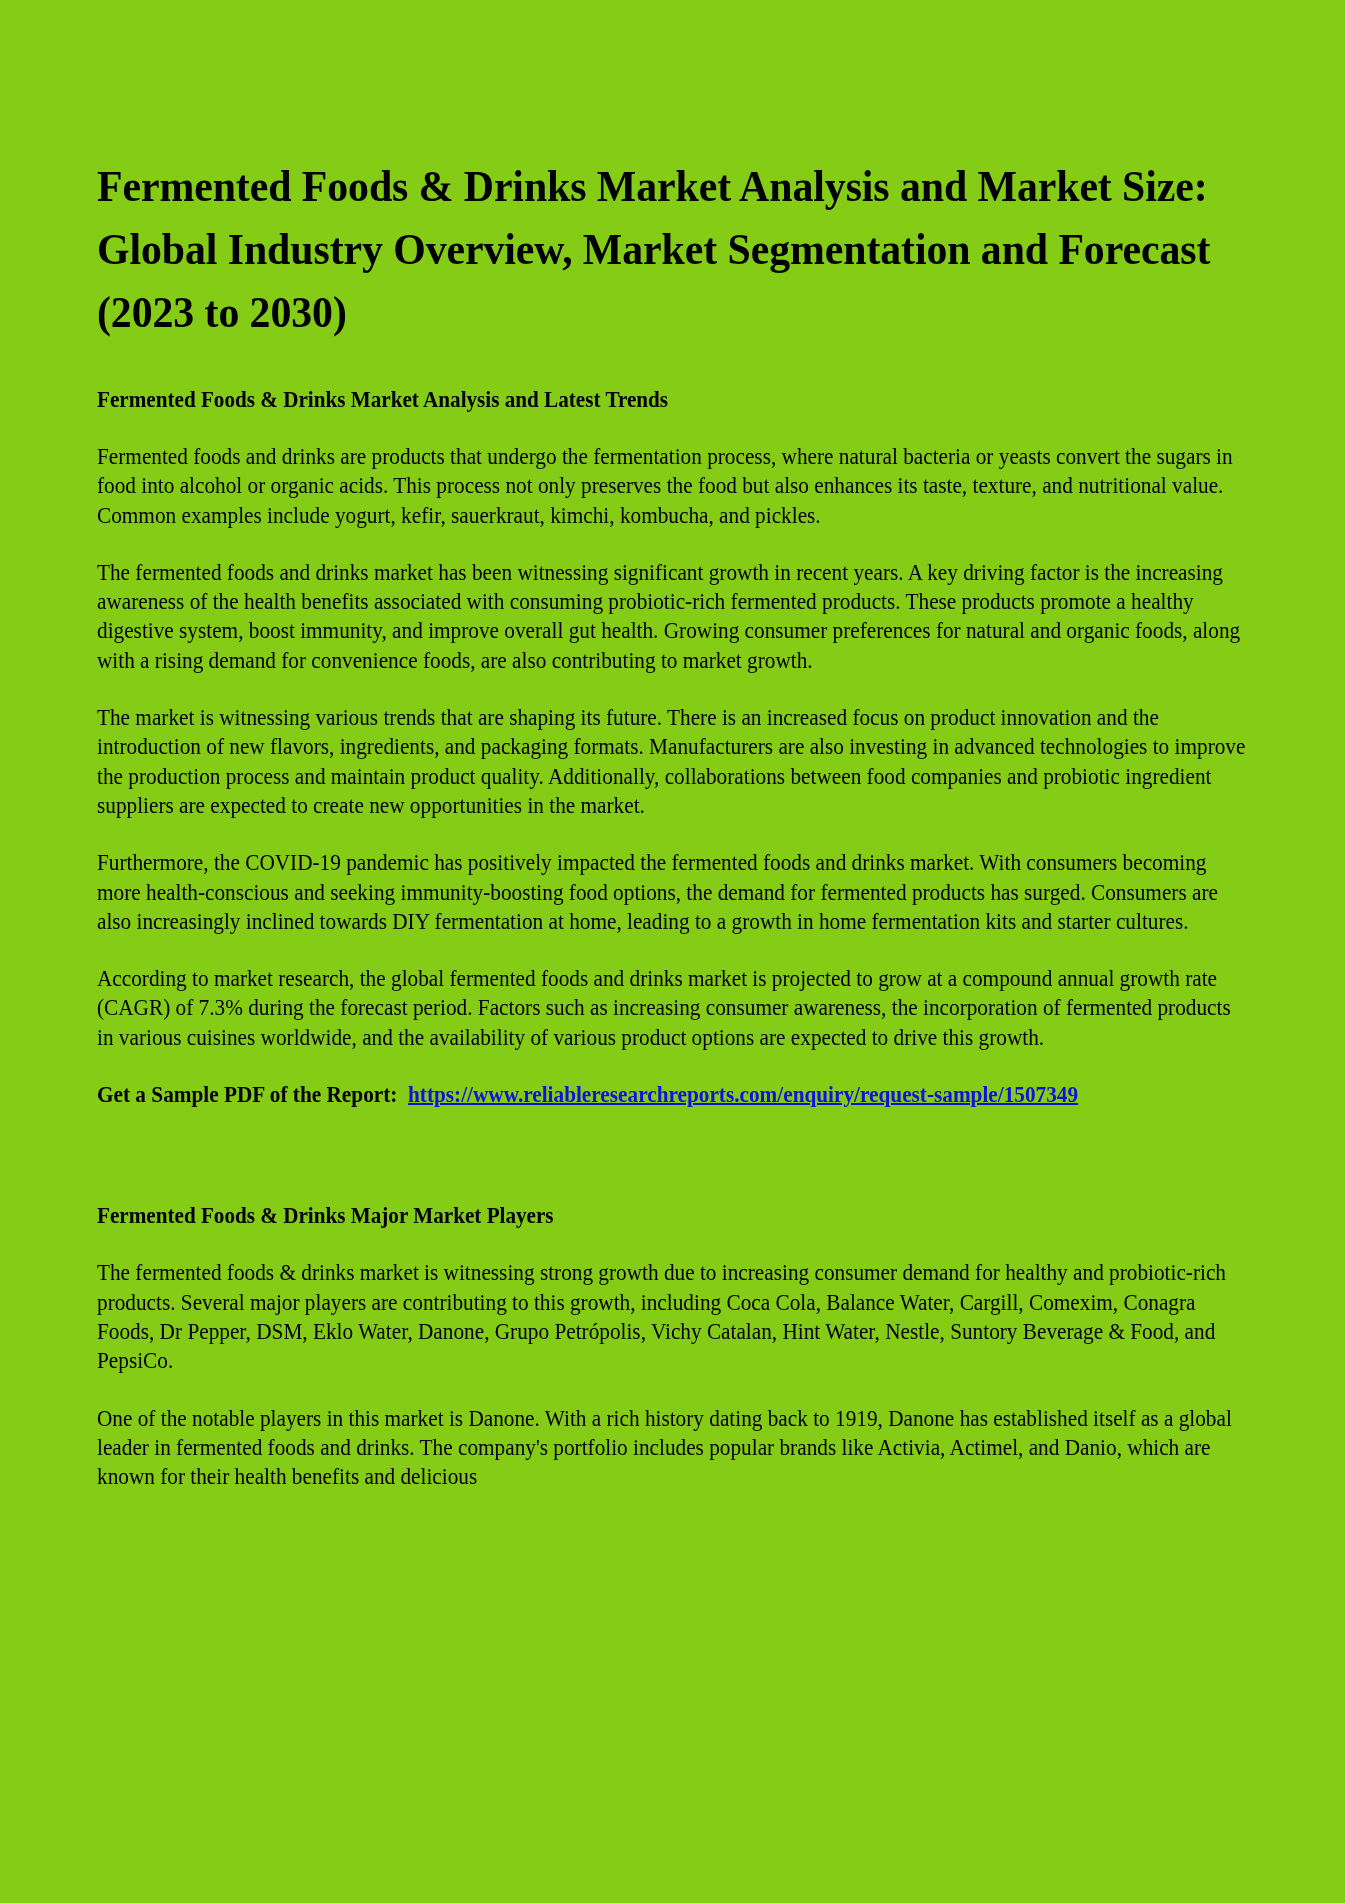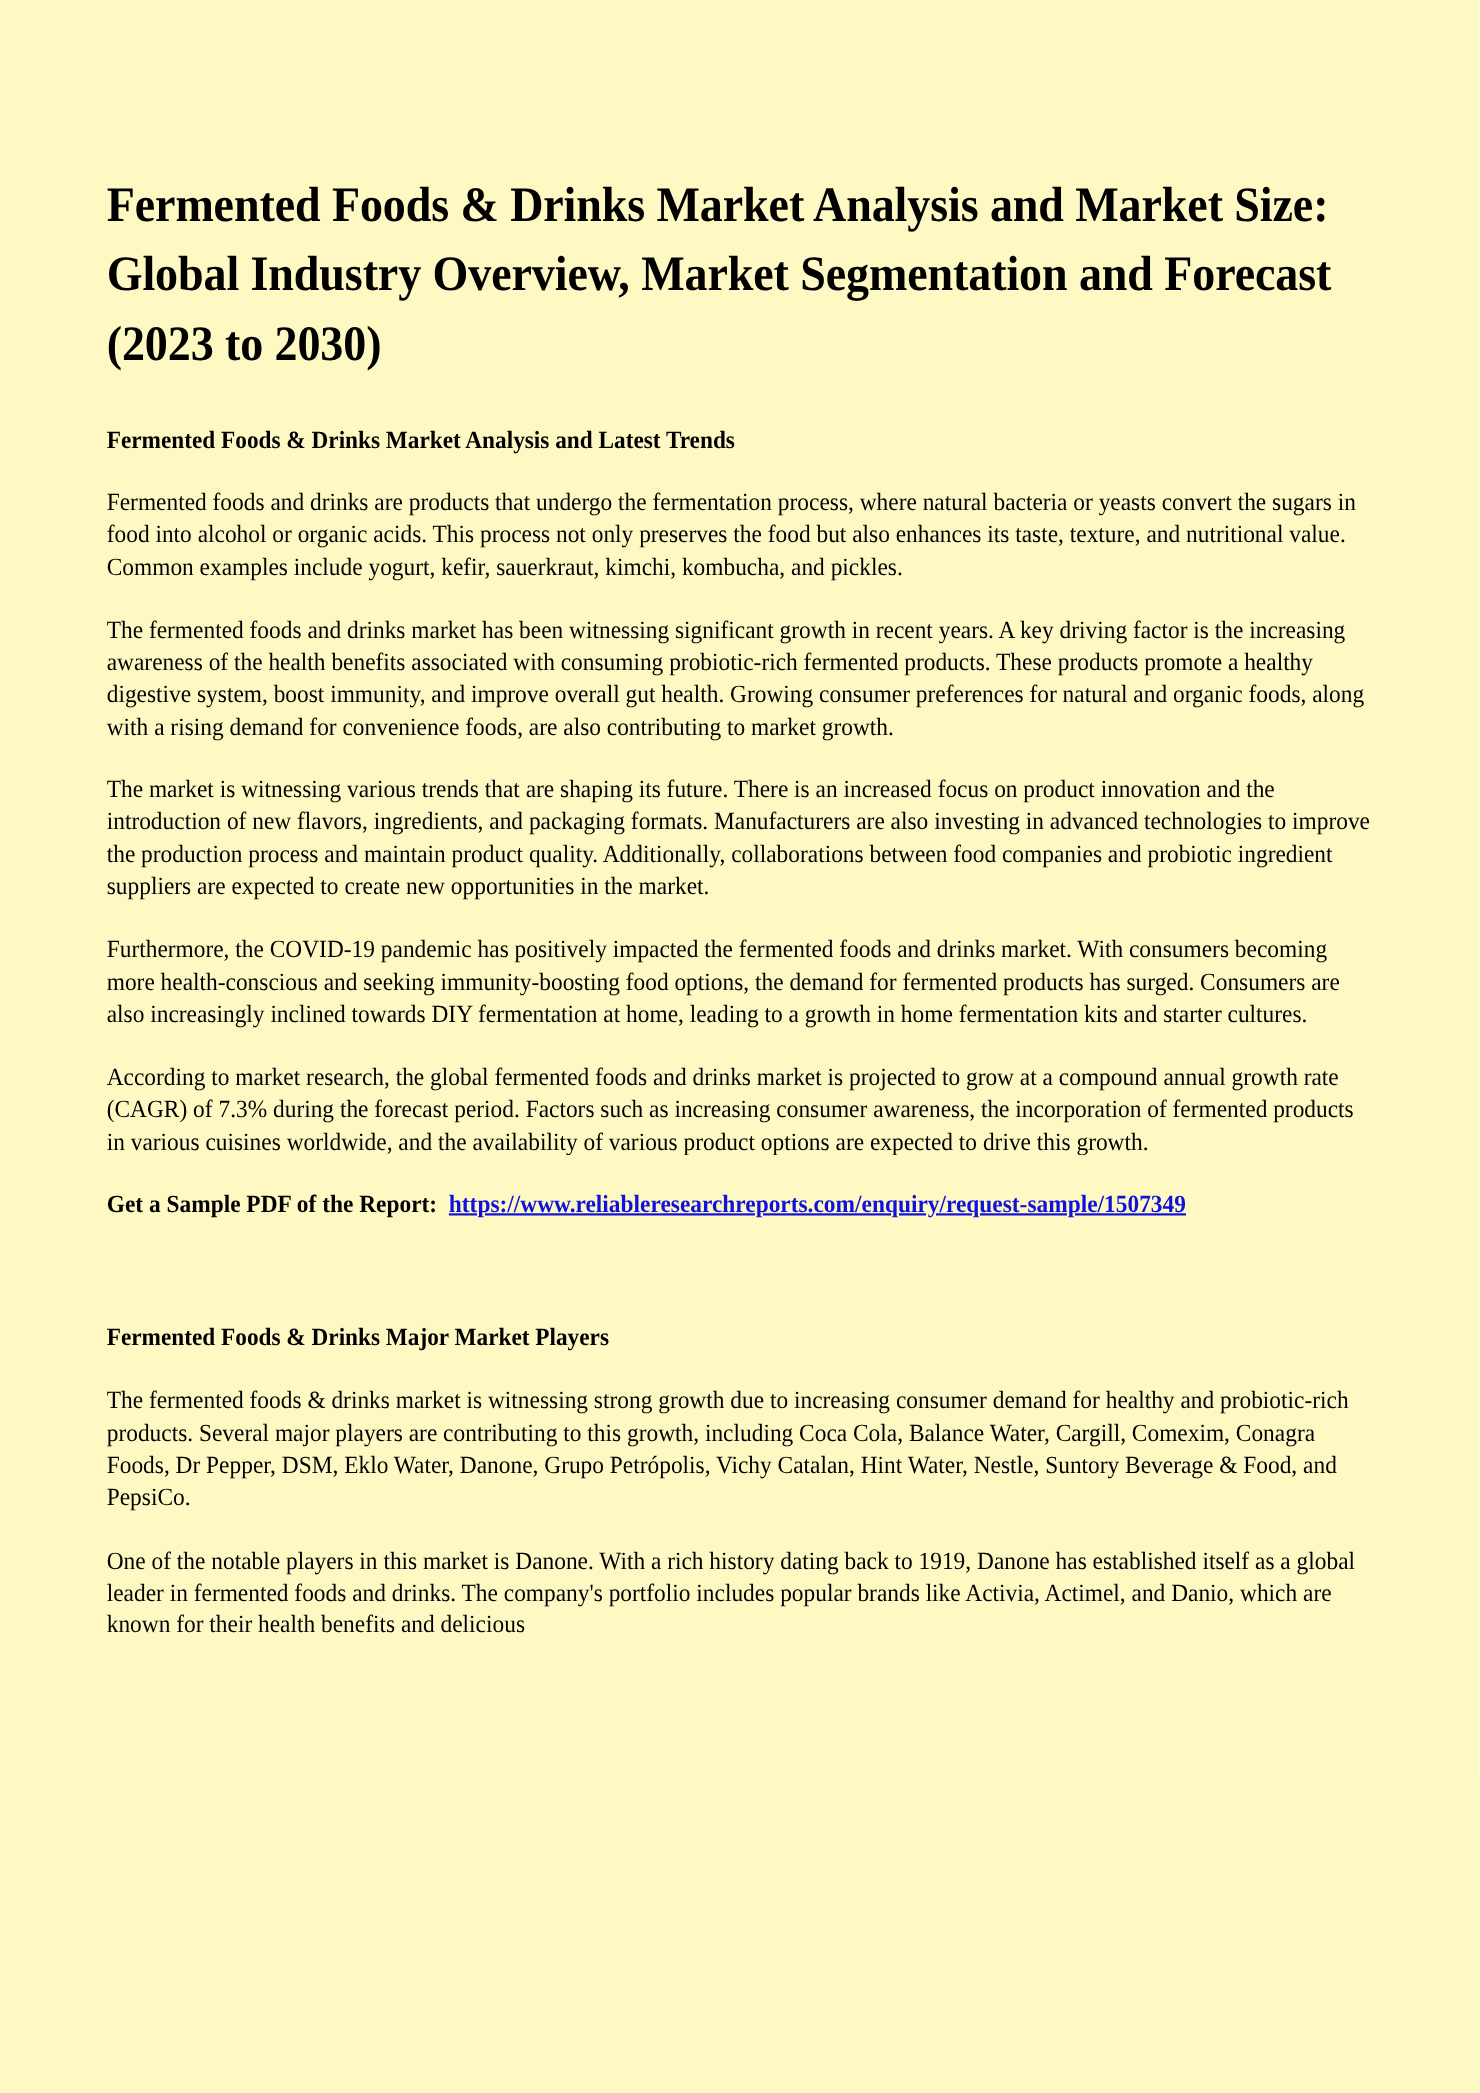--- a/index.html
+++ b/index.html
@@ -12,21 +12,21 @@
     height: 1903px;
     overflow: hidden;
     font-family: "Liberation Serif", "DejaVu Serif", serif;
     color: #000000;
     -webkit-font-smoothing: antialiased;
   }
   .page {
     position: relative;
     width: 1345px;
     height: 1903px;
-    background: #fef9c3;
+    background: #84cc16;
     box-sizing: border-box;
     padding: 155px 97px 0 97px;
   }
   .doc-title {
     font-family: "Liberation Serif", "DejaVu Serif", serif;
     font-weight: bold;
     font-size: 45px;
     line-height: 63px;
     letter-spacing: -0.1px;
     margin: 0 0 0 0;

